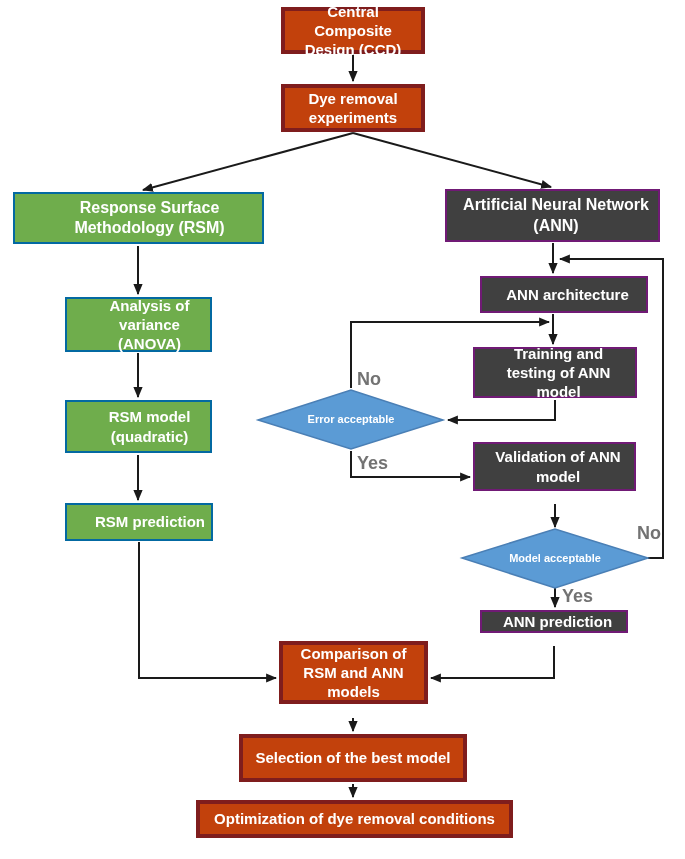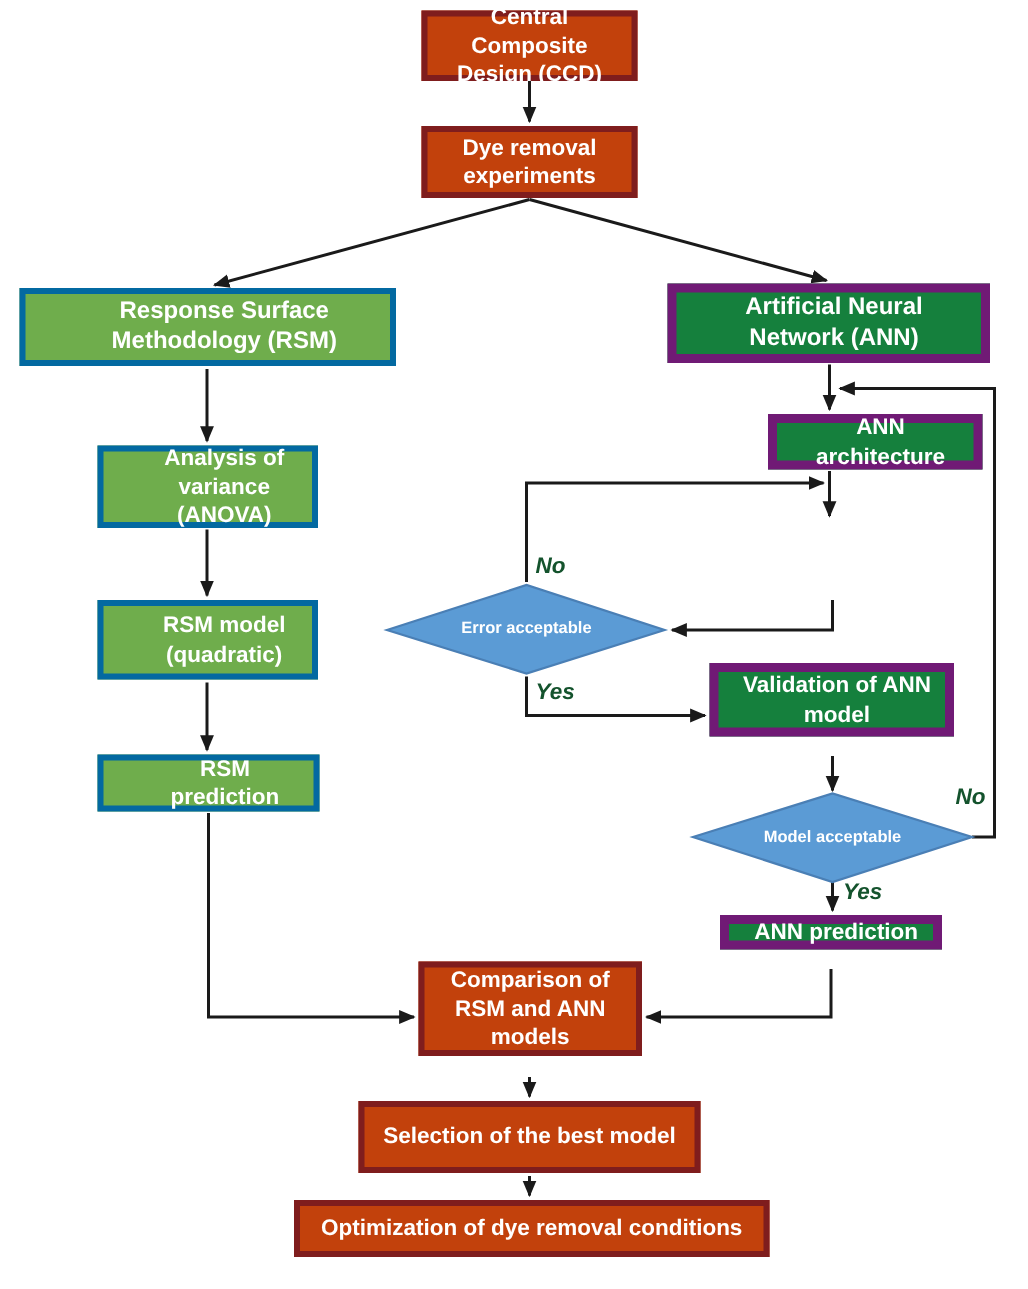--- a/index.html
+++ b/index.html
@@ -34,49 +34,48 @@
     font-size: 15px;
     line-height: 1.28;
     padding: 2px 6px;
   }
   .node.orange {
     background: #c2410c;
     border: 4px solid #7f1d1d;
   }
   .node.green {
     background: #6FAD4C;
-    border: 4px solid #0369a1;
+    border: 2px solid #0369a1;
     padding-left: 28px;
   }
   .node.blue {
-    background: #15803d;
-    border: 6px solid #701a75;
+    background: #404040;
+    border: 2px solid #701a75;
     padding-left: 13px;
   }
   .node.hdr {
     font-size: 16px;
   }
   .diamond-label {
     position: absolute;
     display: flex;
     align-items: center;
     justify-content: center;
     text-align: center;
     color: #ffffff;
     font-weight: bold;
     font-size: 11px;
     line-height: 1.25;
     pointer-events: none;
   }
   .edge-label {
     position: absolute;
-    color: #14532d;
+    color: #737373;
     font-weight: bold;
-    font-size: 15px;
-    font-style: italic;
+    font-size: 18px;
   }
 </style>
 </head>
 <body>
 
 <div class="stage">
 
   <svg class="wires" viewBox="0 0 685 859" xmlns="http://www.w3.org/2000/svg">
     <defs>
       <marker id="ah" markerUnits="userSpaceOnUse" markerWidth="11" markerHeight="11" viewBox="0 0 10 10" refX="9" refY="5" orient="auto">
@@ -119,22 +118,23 @@
   <div class="node green hdr" style="left:13px; top:192px; width:251px; height:52px;">Response Surface Methodology (RSM)</div>
 
   <div class="node blue hdr" style="left:445px; top:189px; width:215px; height:53px;">Artificial Neural Network (ANN)</div>
 
   <div class="node green" style="left:65px; top:400px; width:147px; height:53px;">RSM model (quadratic)</div>
 
   <div class="node green" style="left:65px; top:297px; width:147px; height:55px;">Analysis of variance (ANOVA)</div>
 
   <div class="node green" style="left:65px; top:503px; width:148px; height:38px;">RSM prediction</div>
 
-  <div class="node blue" style="left:480px; top:276px; width:143px; height:37px;margin-left:32px;">ANN architecture</div>
+  <div class="node blue" style="left:480px; top:276px; width:168px; height:37px;">ANN architecture</div>
 
+  <div class="node blue" style="left:473px; top:347px; width:164px; height:51px;">Training and testing of ANN model</div>
 
   <div class="node blue" style="left:473px; top:442px; width:163px; height:49px;">Validation of ANN model</div>
 
   <div class="node blue" style="left:480px; top:610px; width:148px; height:23px;">ANN prediction</div>
 
   <div class="node orange" style="left:279px; top:641px; width:149px; height:63px;">Comparison of RSM and ANN models</div>
 
   <div class="node orange" style="left:239px; top:734px; width:228px; height:48px;">Selection of the best model</div>
 
   <div class="node orange" style="left:196px; top:800px; width:317px; height:38px;">Optimization of dye removal conditions</div>

